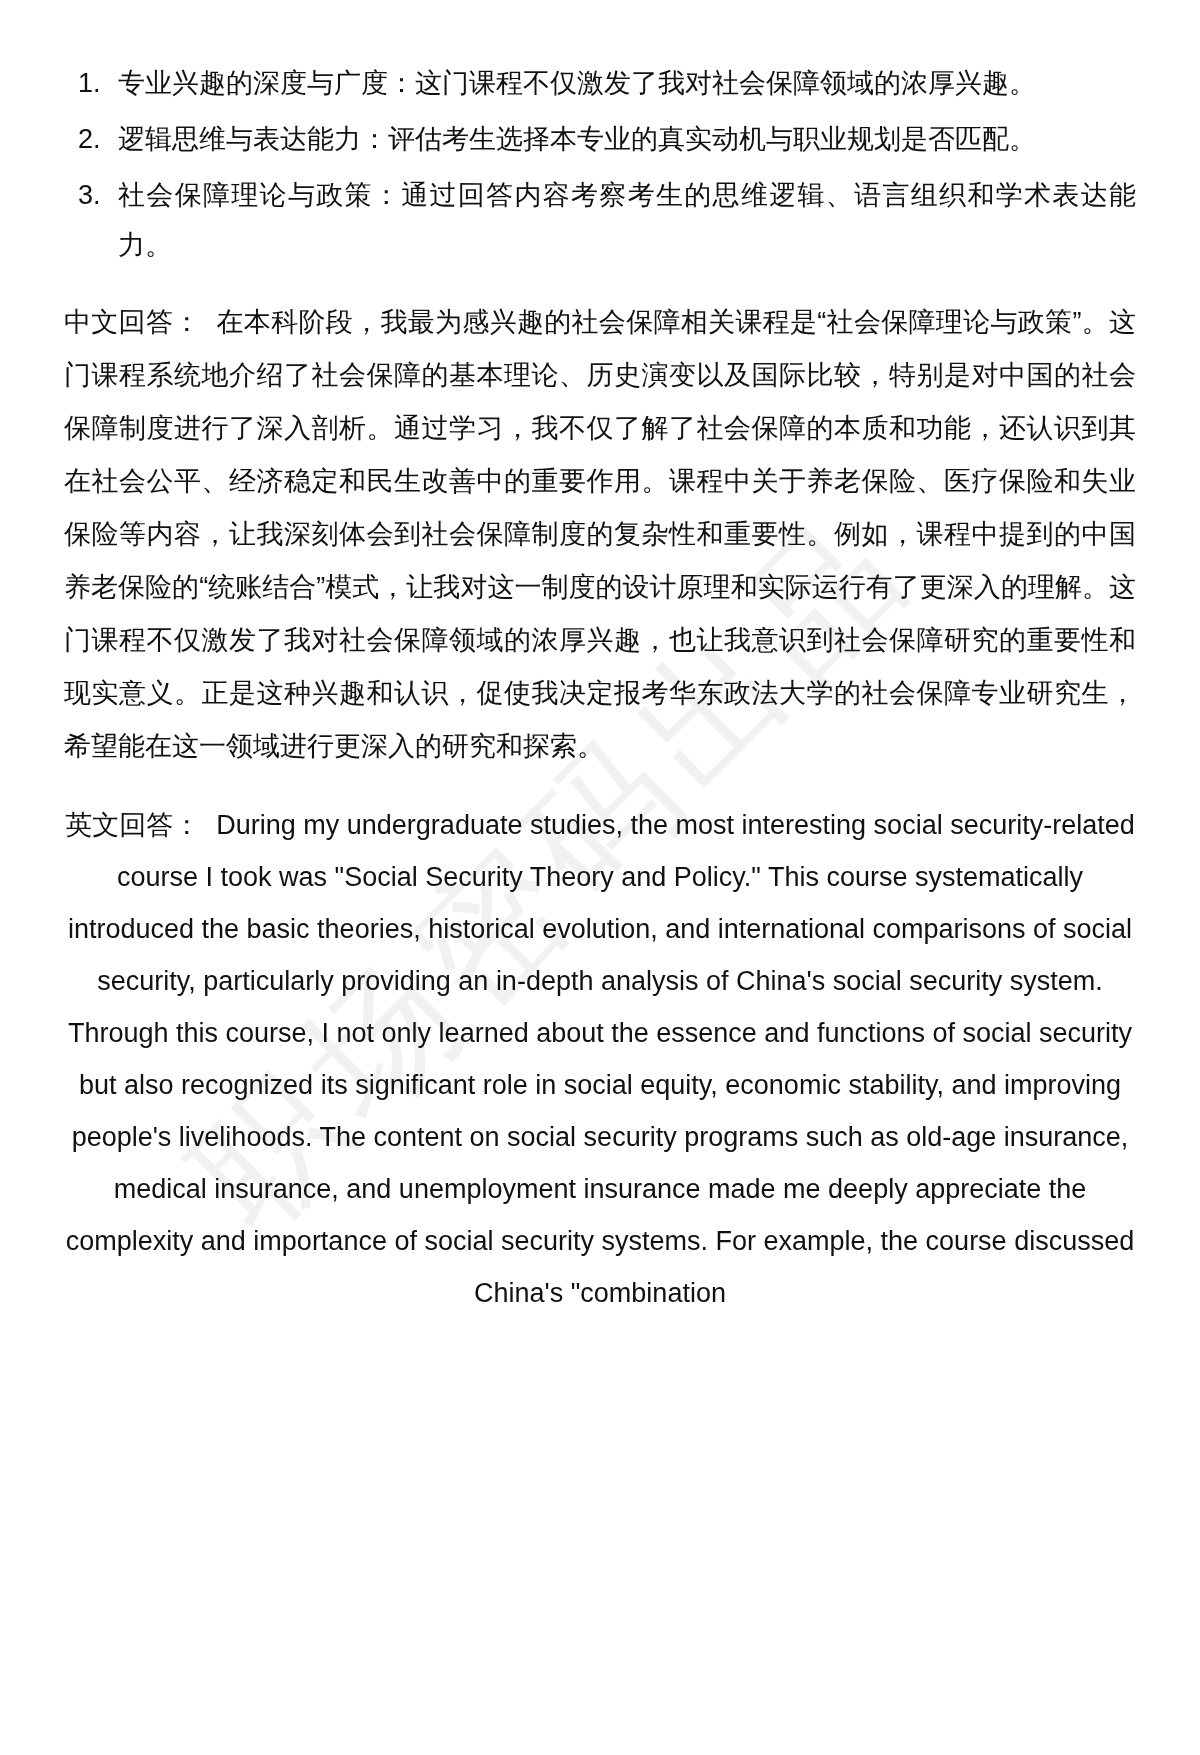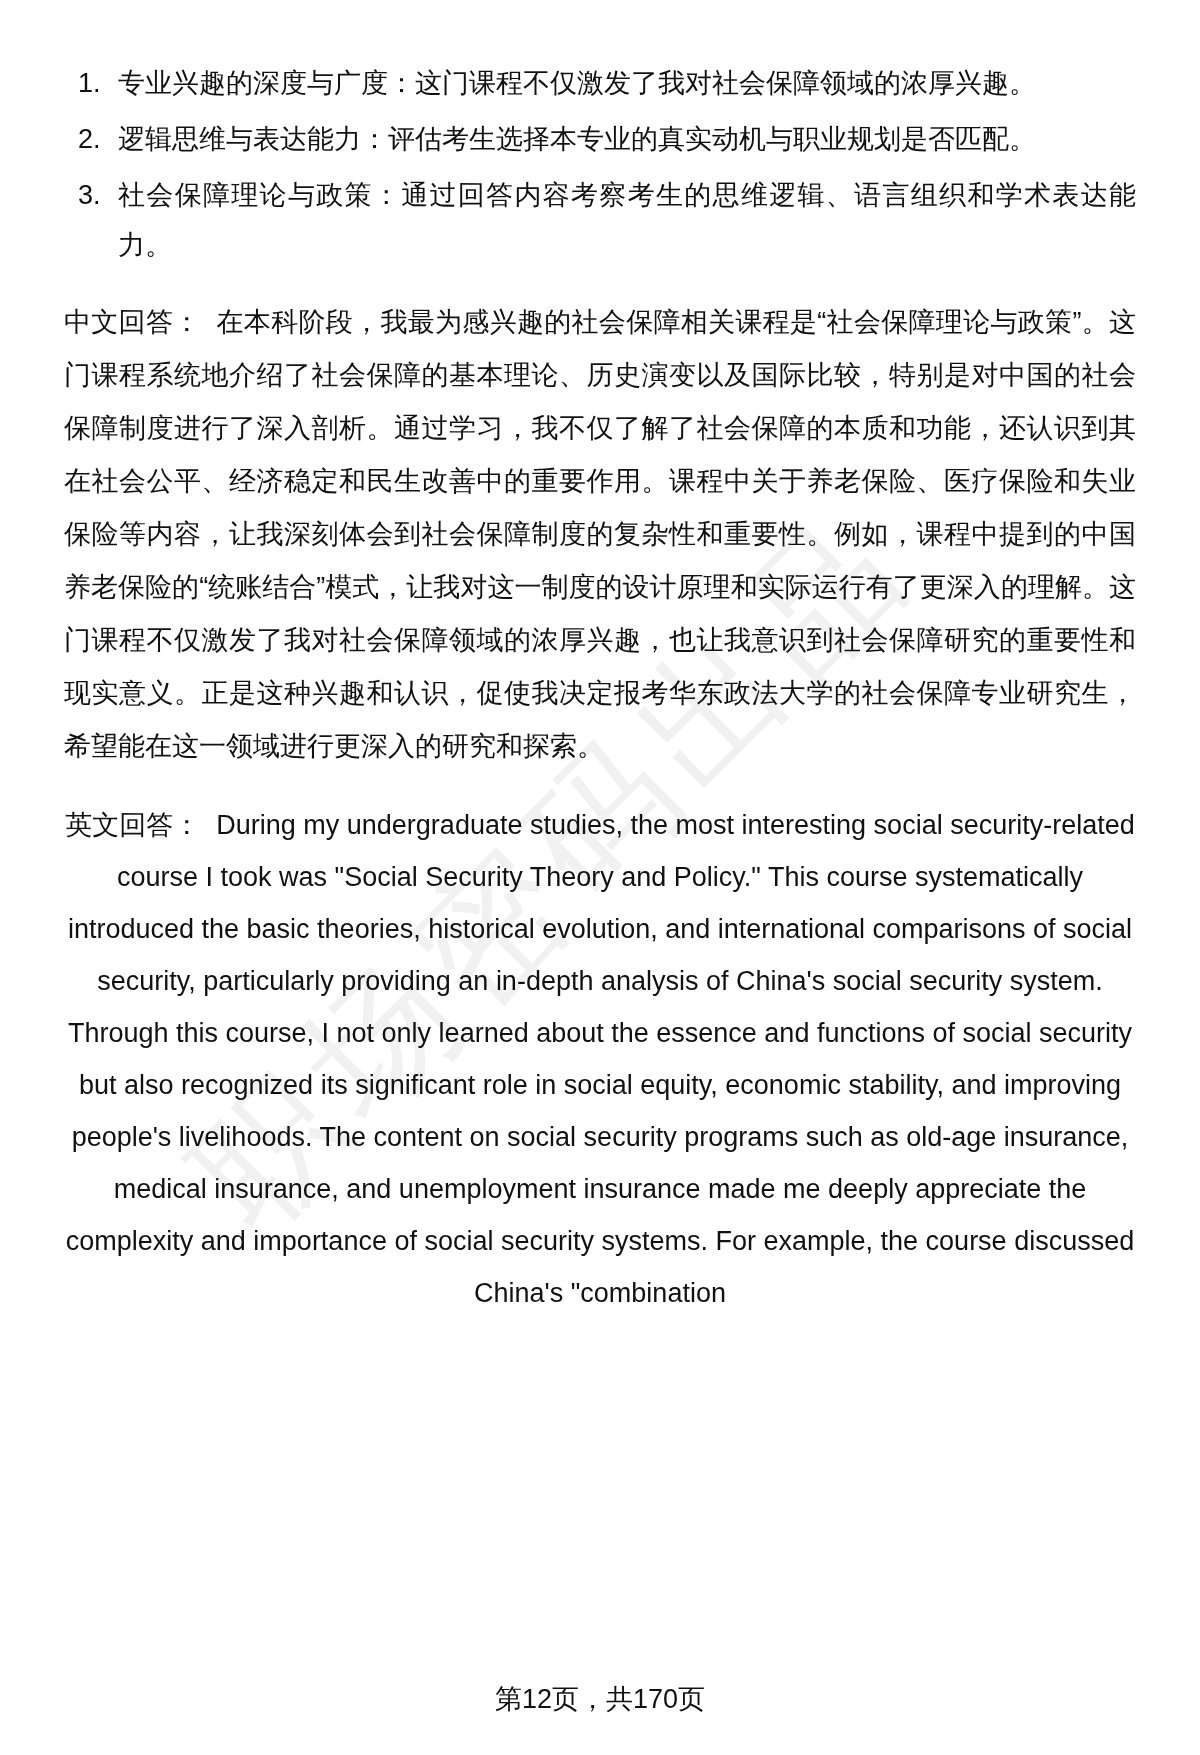--- a/index.html
+++ b/index.html
@@ -117,15 +117,14 @@
         <span class="txt">社会保障理论与政策：通过回答内容考察考生的思维逻辑、语言组织和学术表达能力。</span>
       </div>
     </div>
 
     <p class="para chinese"><span class="para-label">中文回答：</span><span>在本科阶段，我最为感兴趣的社会保障相关课程是“社会保障理论与政策”。这门课程系统地介绍了社会保障的基本理论、历史演变以及国际比较，特别是对中国的社会保障制度进行了深入剖析。通过学习，我不仅了解了社会保障的本质和功能，还认识到其在社会公平、经济稳定和民生改善中的重要作用。课程中关于养老保险、医疗保险和失业保险等内容，让我深刻体会到社会保障制度的复杂性和重要性。例如，课程中提到的中国养老保险的“统账结合”模式，让我对这一制度的设计原理和实际运行有了更深入的理解。这门课程不仅激发了我对社会保障领域的浓厚兴趣，也让我意识到社会保障研究的重要性和现实意义。正是这种兴趣和认识，促使我决定报考华东政法大学的社会保障专业研究生，希望能在这一领域进行更深入的研究和探索。</span></p>
 
     <p class="para english"><span class="para-label">英文回答：</span><span>During my undergraduate studies, the most interesting social security-related course I took was "Social Security Theory and Policy." This course systematically introduced the basic theories, historical evolution, and international comparisons of social security, particularly providing an in-depth analysis of China's social security system. Through this course, I not only learned about the essence and functions of social security but also recognized its significant role in social equity, economic stability, and improving people's livelihoods. The content on social security programs such as old-age insurance, medical insurance, and unemployment insurance made me deeply appreciate the complexity and importance of social security systems. For example, the course discussed China's "combination</span></p>
 
   </div>
 
-  <div class="footer">第12页，共170页</div>
 
 </div>
 
 </body></html>

